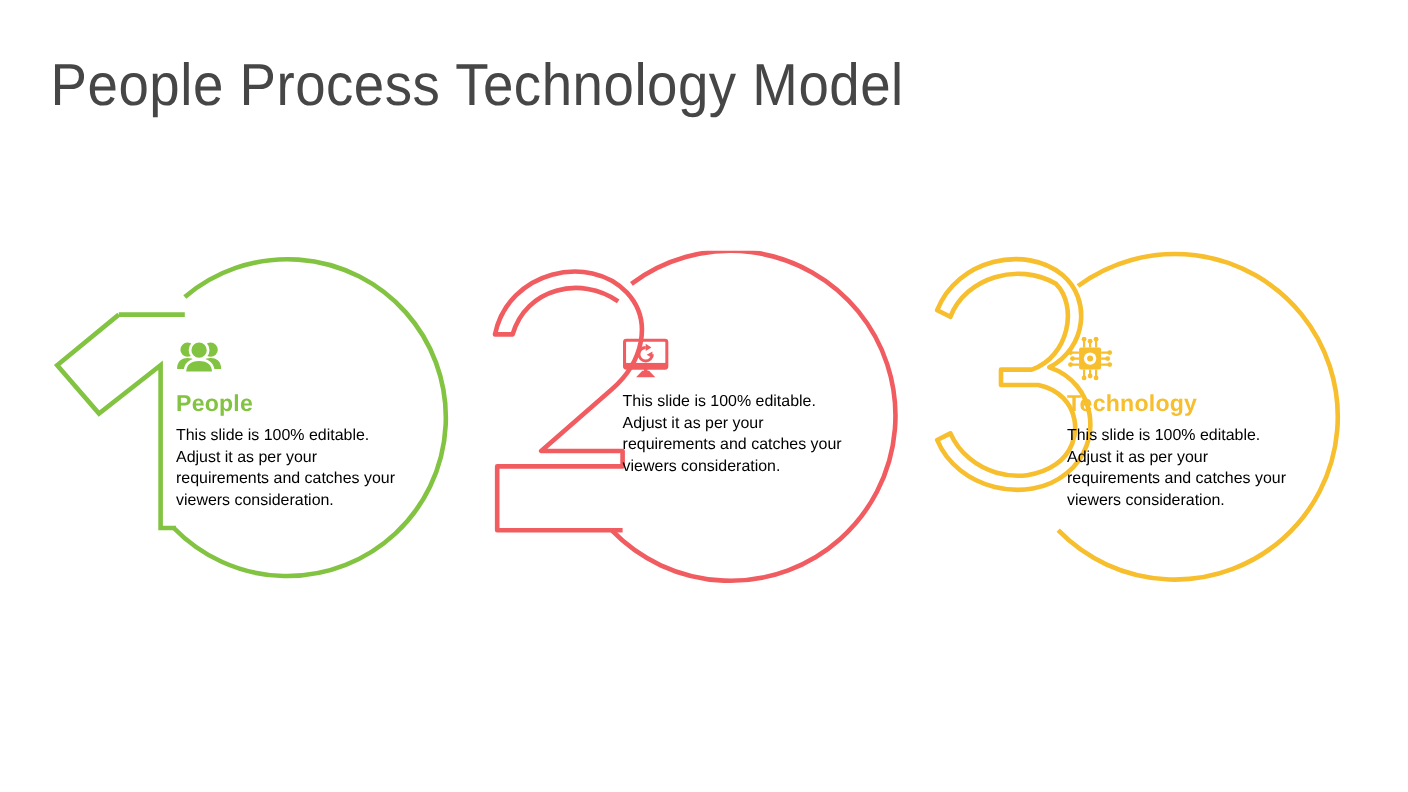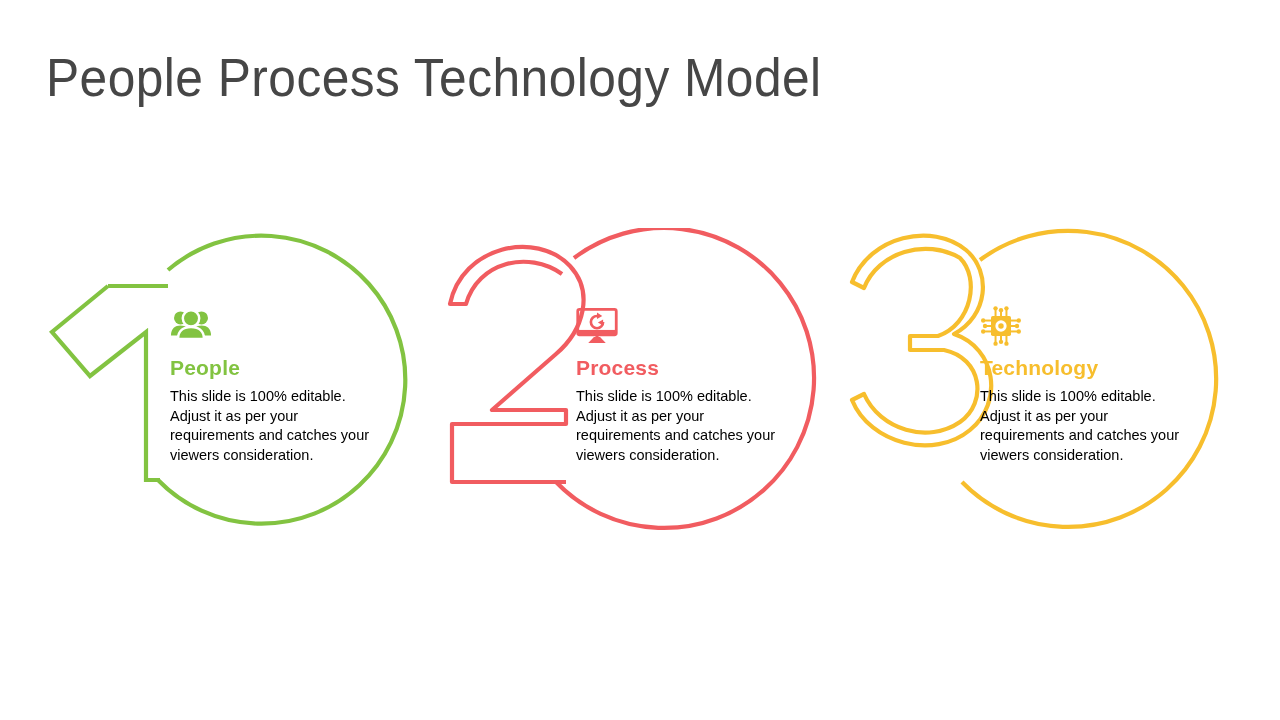--- a/index.html
+++ b/index.html
@@ -53,21 +53,21 @@
   .item-graphic {
     position: absolute;
     left: 0;
     top: 0;
     width: 410px;
     height: 320px;
   }
 
   .item-content {
     position: absolute;
-    left: 132px;
+    left: 122px;
     top: 78px;
     width: 212px;
   }
 
   .item-icon {
     display: block;
     width: 42px;
     height: 40px;
     margin-bottom: 10px;
   }
@@ -151,21 +151,20 @@
     <div class="item-content">
       <svg class="item-icon" viewBox="0 0 48 42">
         <rect x="2" y="2" width="44" height="29" rx="2" fill="none" stroke="#F15C60" stroke-width="3.2"></rect>
         <rect x="2" y="25.5" width="44" height="5.5" fill="#F15C60"></rect>
         <path d="M 24 9.5 A 7 7 0 1 0 31 16.5" fill="none" stroke="#F15C60" stroke-width="3"></path>
         <path d="M 24 5.5 L 24 13 L 30 9.5 Z" fill="#F15C60"></path>
         <path d="M 31 20.5 L 31 13.5 L 25 17 Z" fill="#F15C60"></path>
         <rect x="22.2" y="31" width="3.6" height="3.4" fill="#F15C60"></rect>
         <path d="M 14 40.5 L 34 40.5 L 27.5 33.5 L 20.5 33.5 Z" fill="#F15C60"></path>
       </svg>
-      <div class="item-heading" id="heading-2">Process</div>
       <div class="item-body">This slide is 100% editable. Adjust it as per your requirements and catches your viewers consideration.</div>
     </div>
   </div>
 
   <div class="item" id="item-3">
 
     <svg class="item-graphic" viewBox="0 0 410 320">
       <path d="M 132 32
                A 148 148 0 1 1 114 254" fill="none" stroke="#F7BE2D" stroke-width="4.2" stroke-linecap="butt"></path>
 

